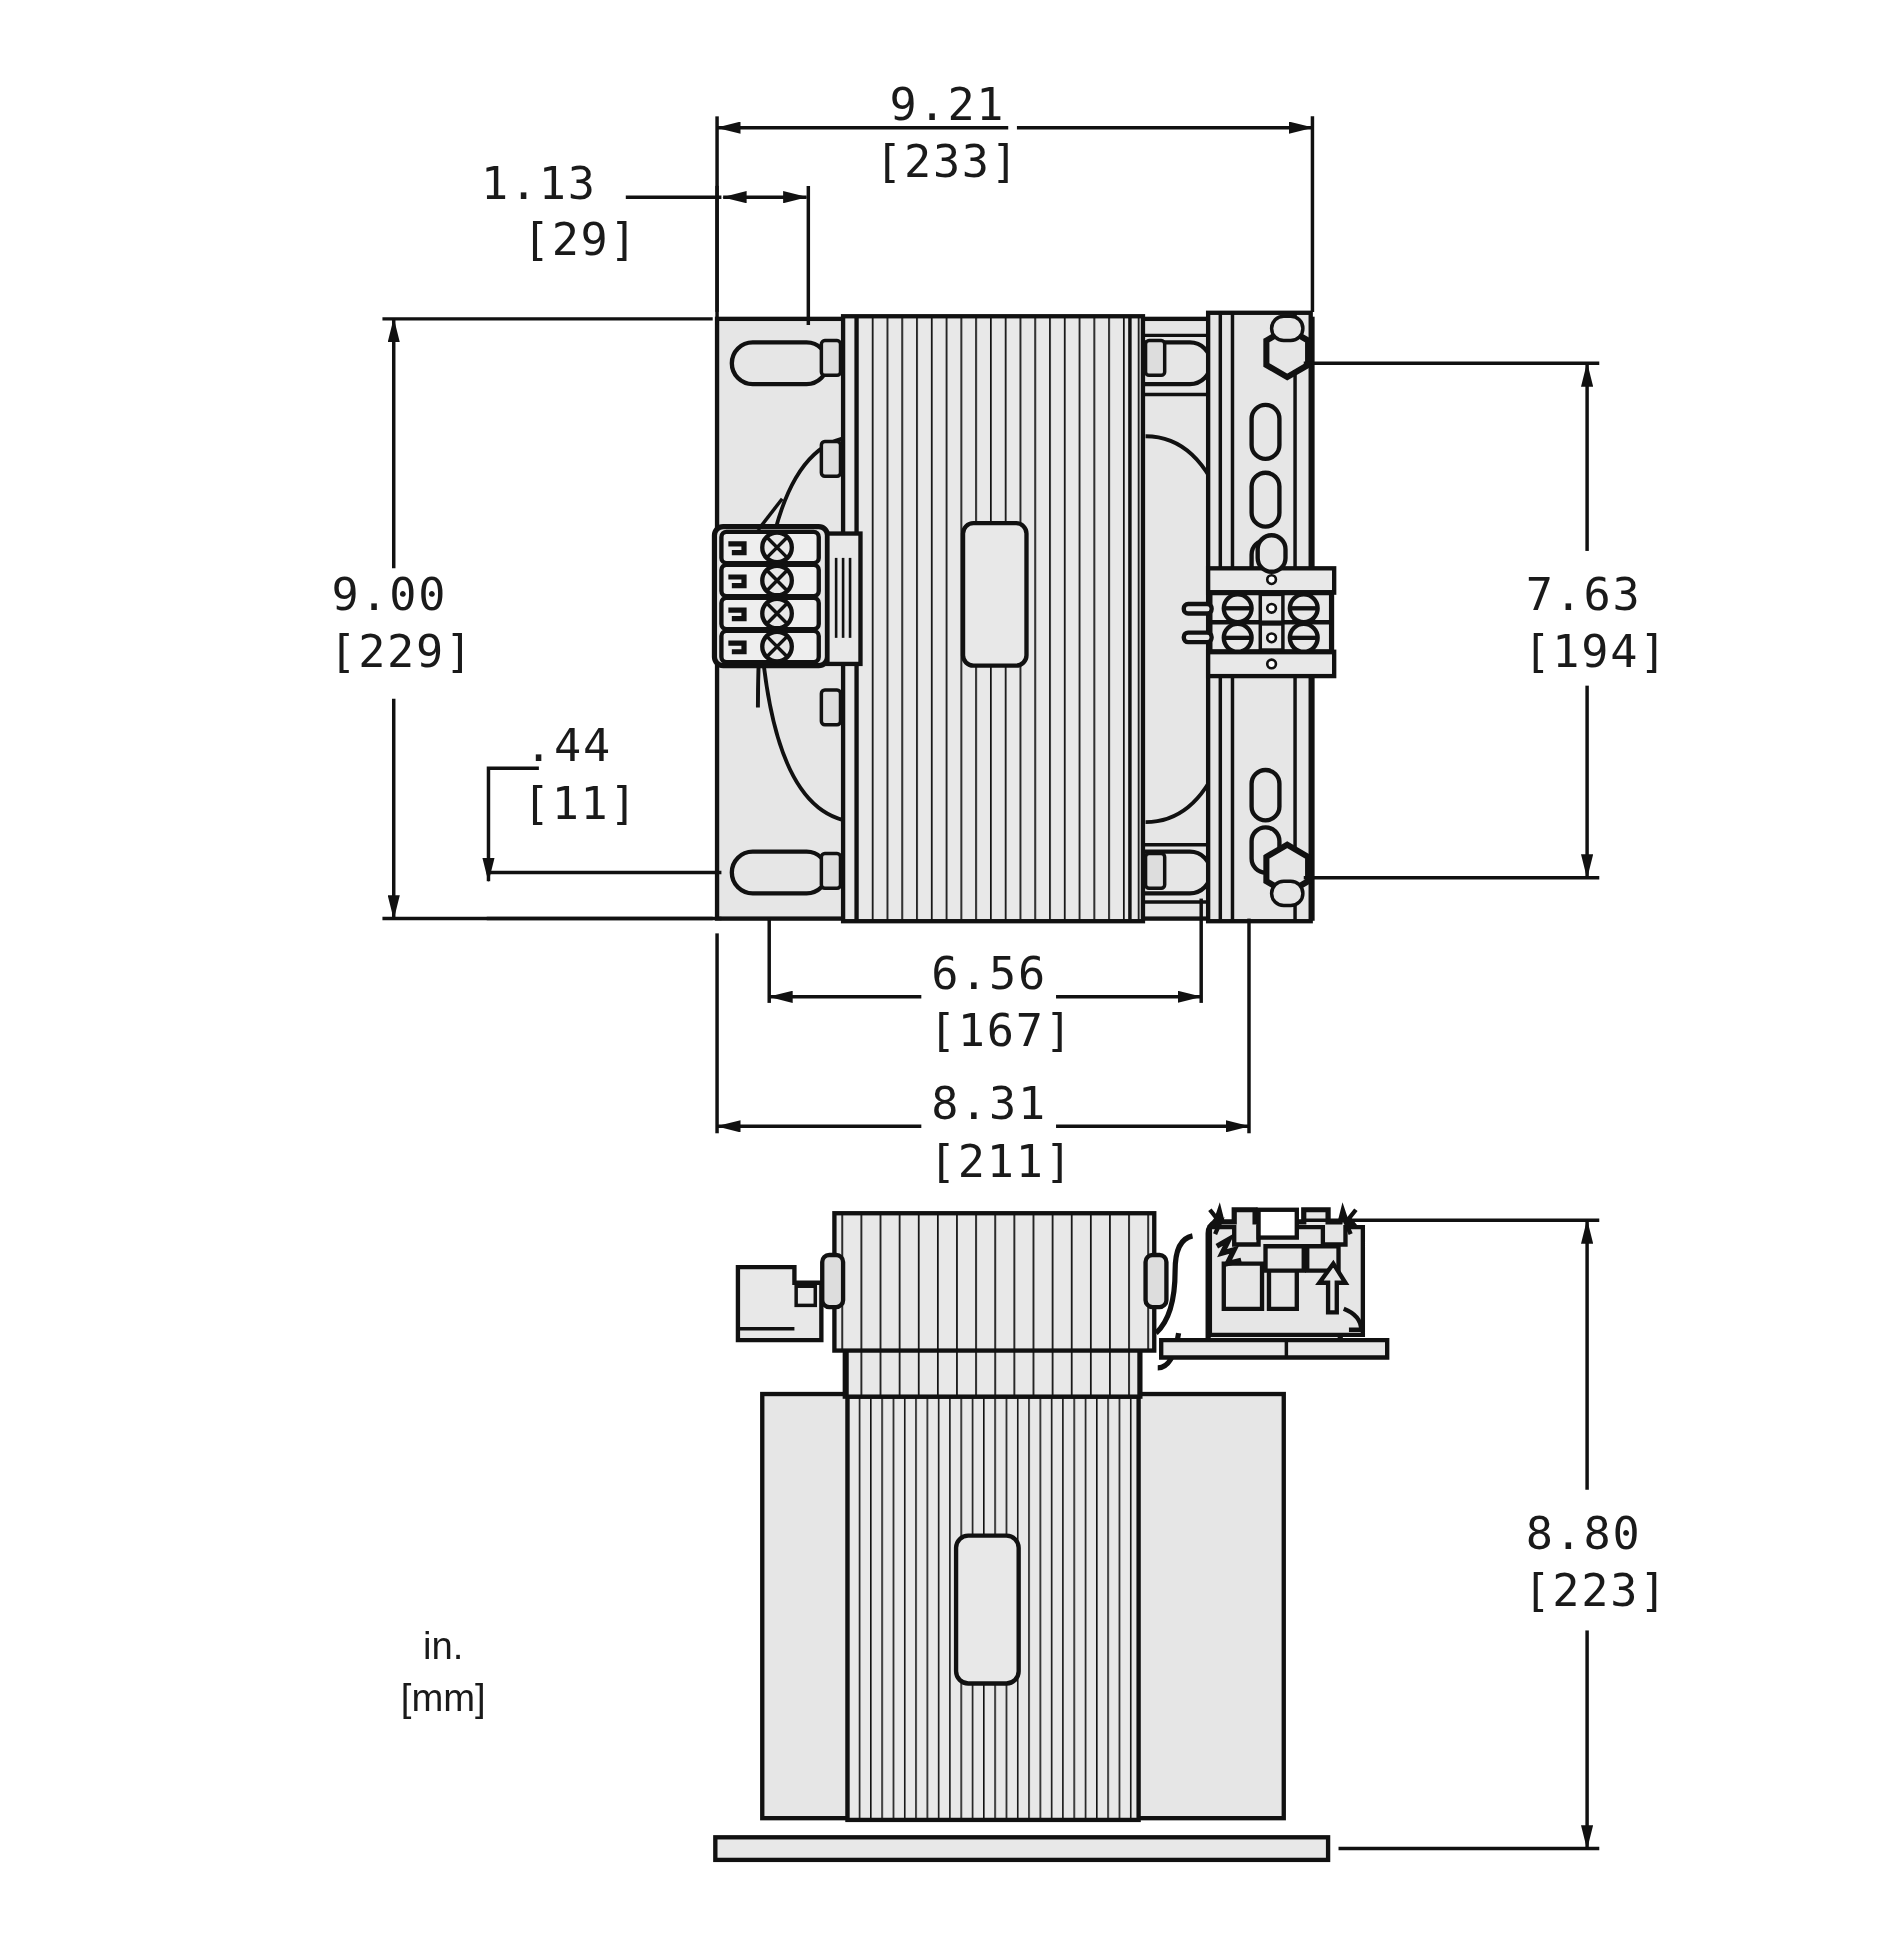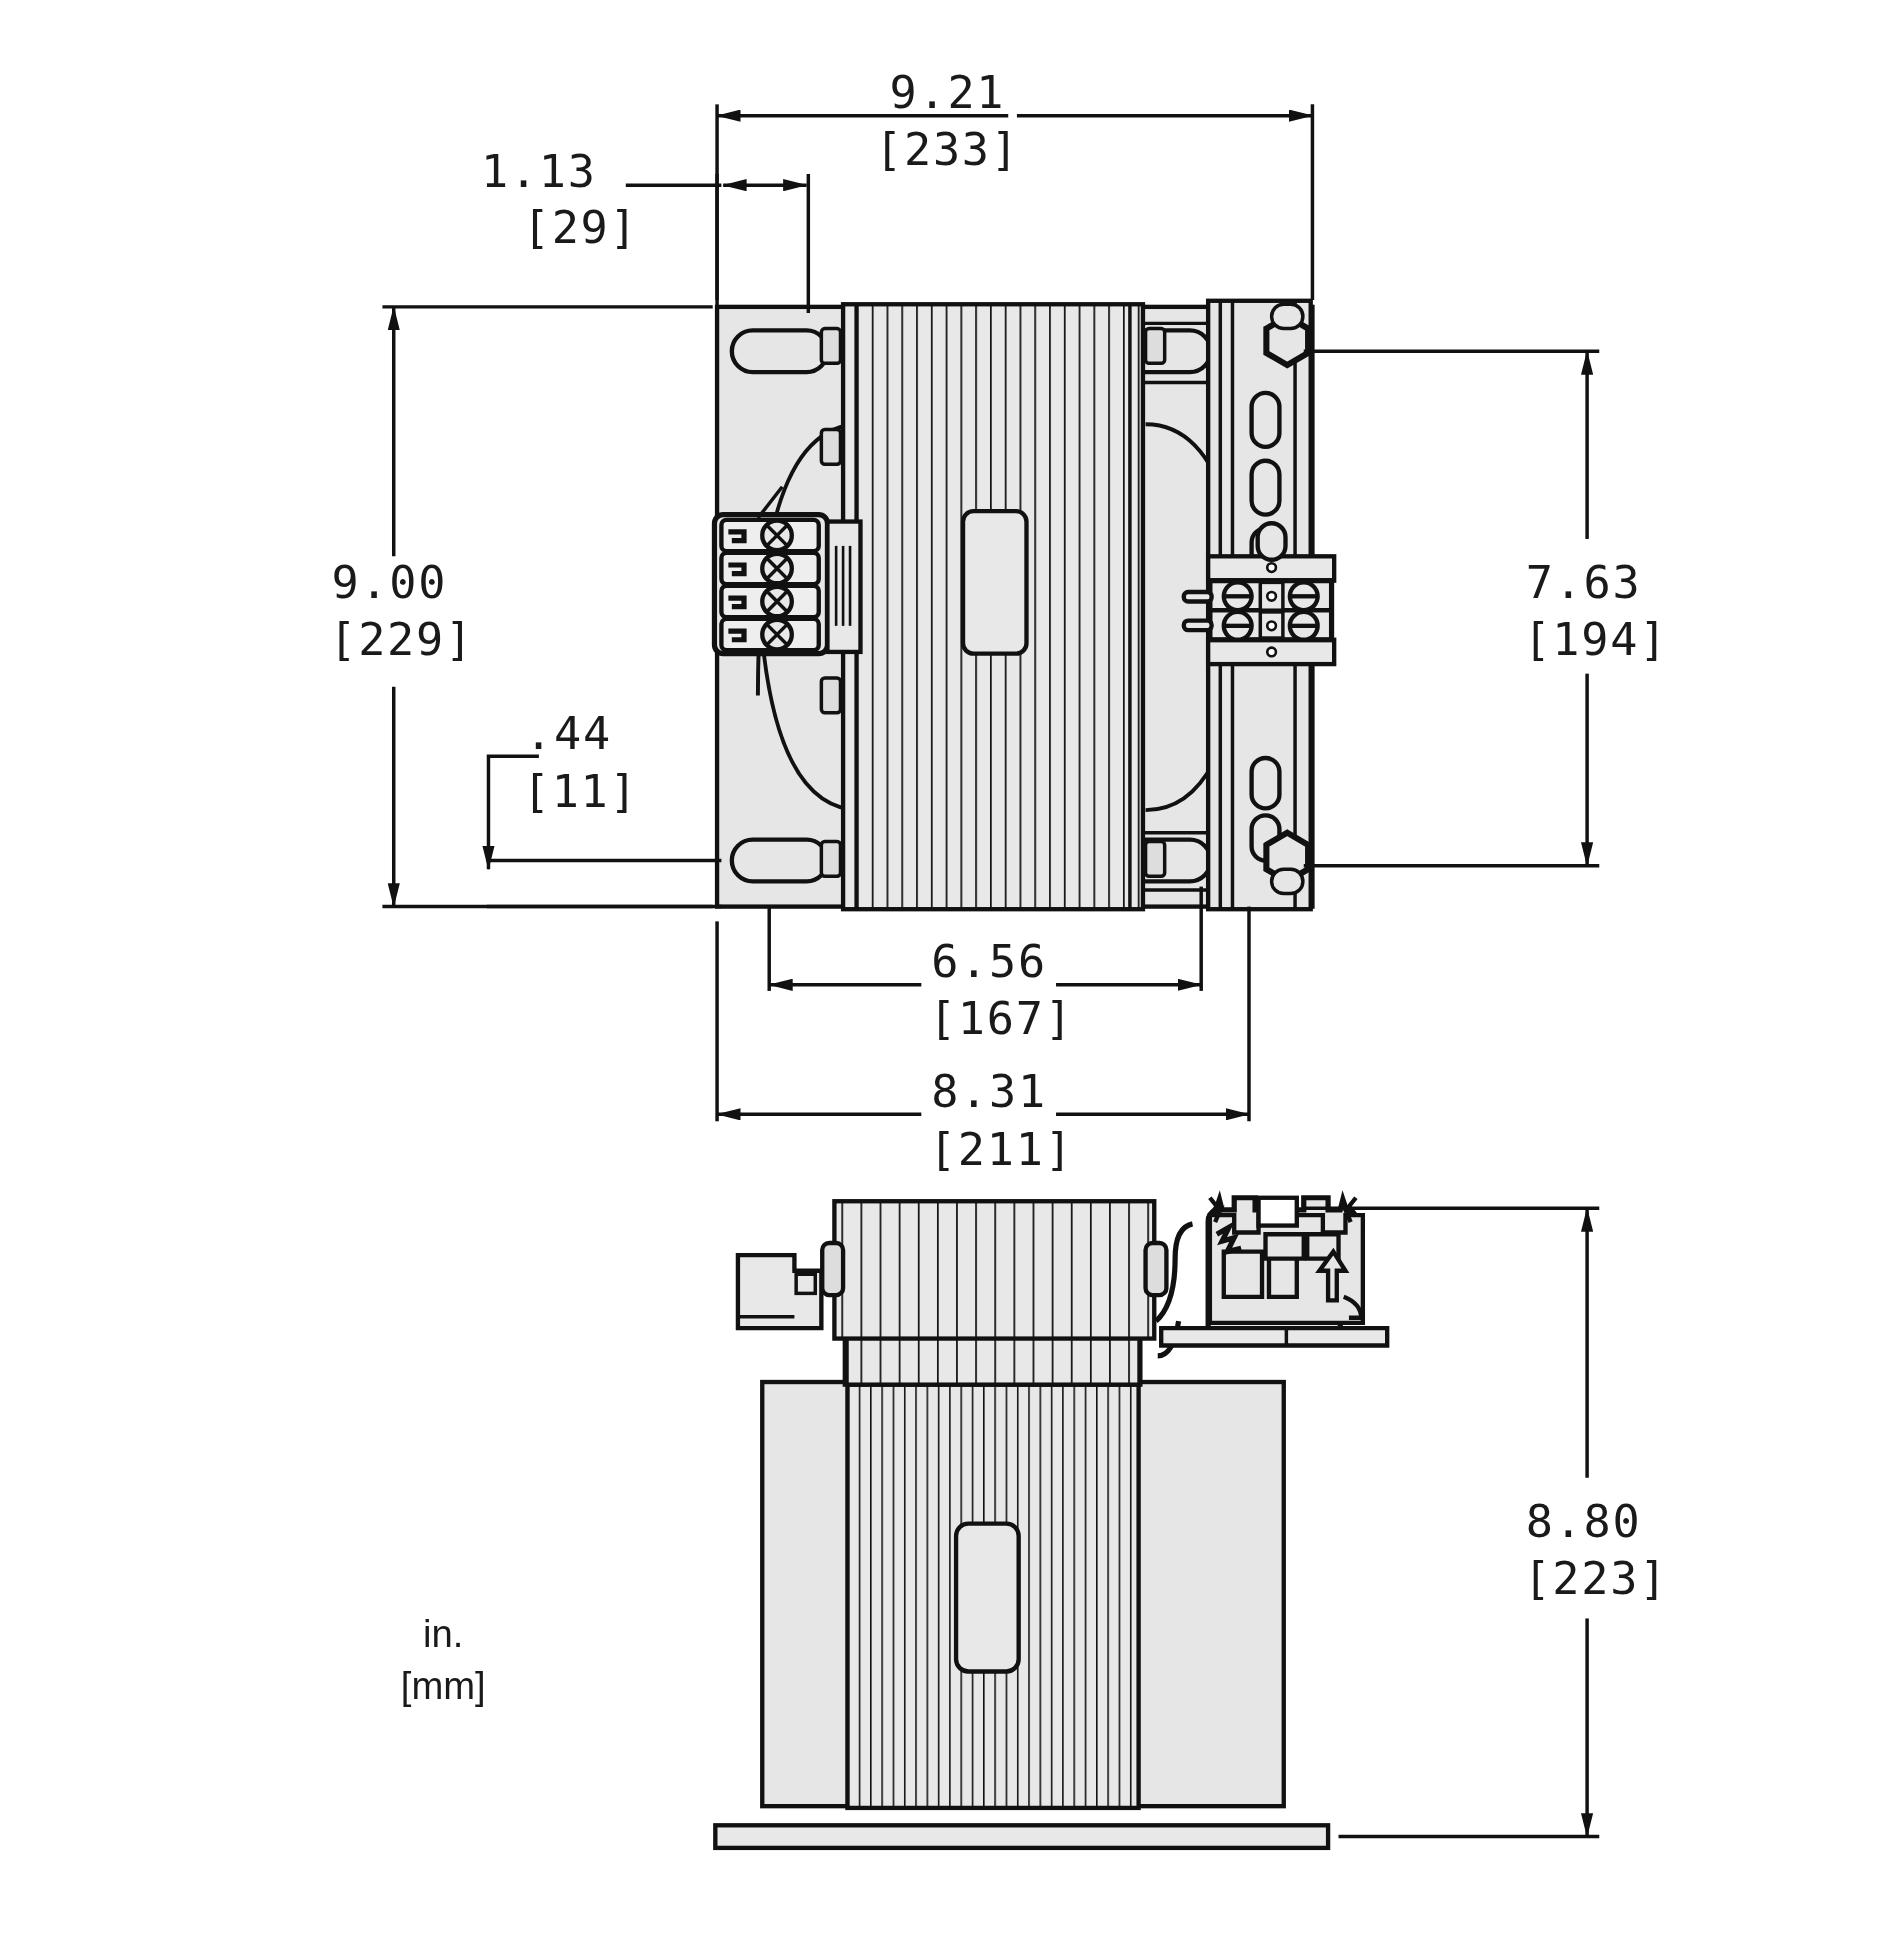--- a/index.html
+++ b/index.html
@@ -1,18 +1,18 @@
 <!DOCTYPE html>
 <html style="font-size:14px"><head>
 <meta charset="utf-8">
 <style>
   html,body{margin:0;padding:0;background:#ffffff;}
   body{width:1900px;height:1934px;overflow:hidden;
        font-family:"DejaVu Sans",sans-serif;}
-  #stage{position:relative;width:1900px;height:1462px;background:#fff;}
+  #stage{position:relative;width:1900px;height:1462px;background:#fff;margin-top:12px;}
   svg{display:block;}
   .dimtext{font-family:"DejaVu Sans Mono",monospace;font-size:52px;fill:#1a1a1a;
            letter-spacing:2px;}
   .unittext{font-family:"Liberation Sans",sans-serif;font-size:44px;fill:#1a1a1a;}
 </style>
 </head>
 <body>
 
 <div id="stage">
 <svg width="1900" height="1934" viewBox="0 0 2186 2225">

